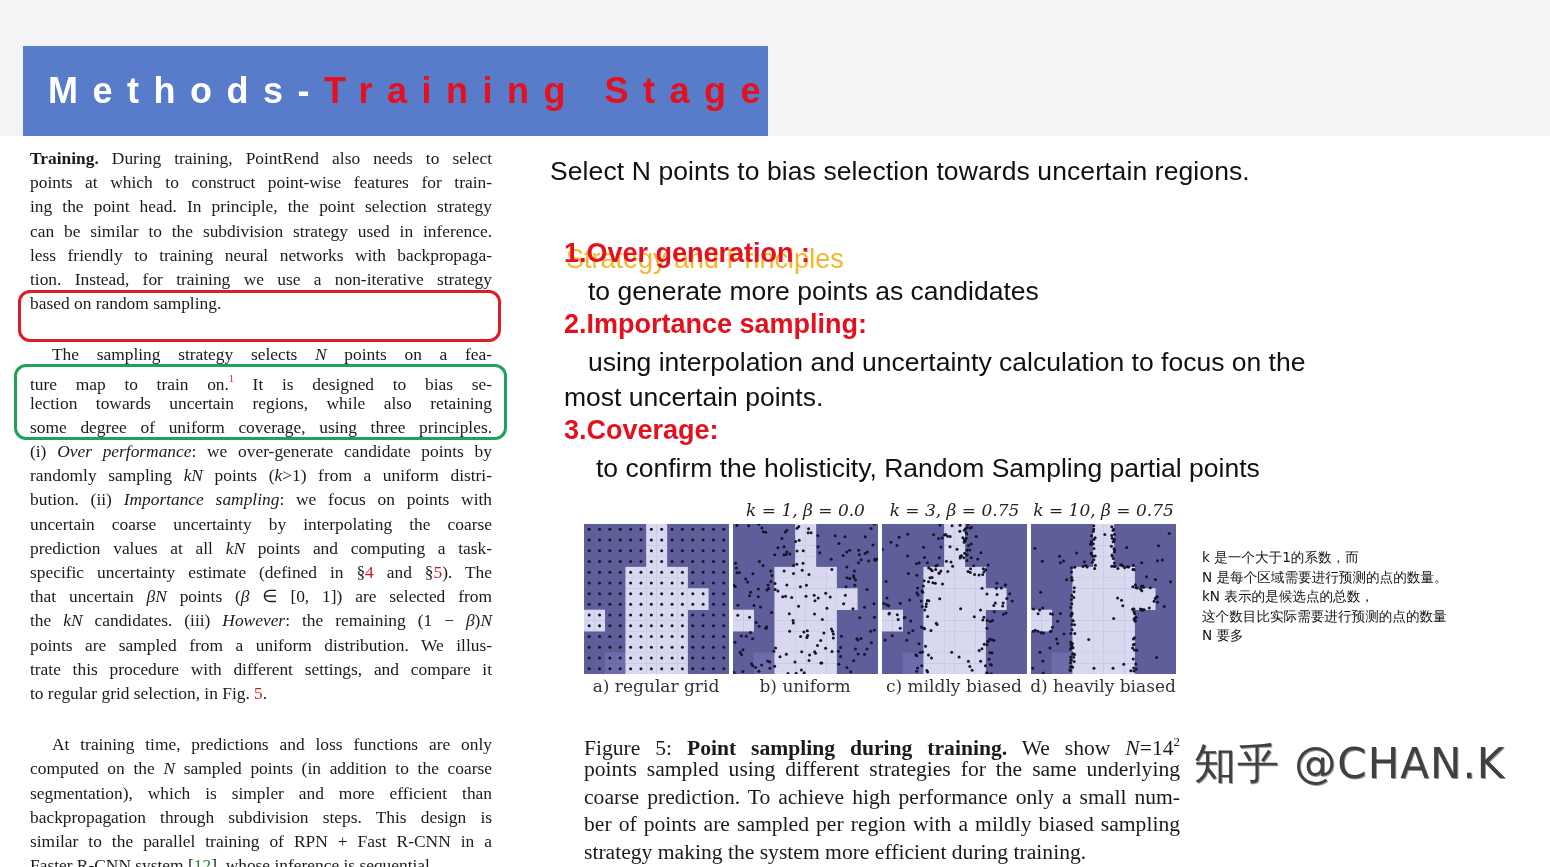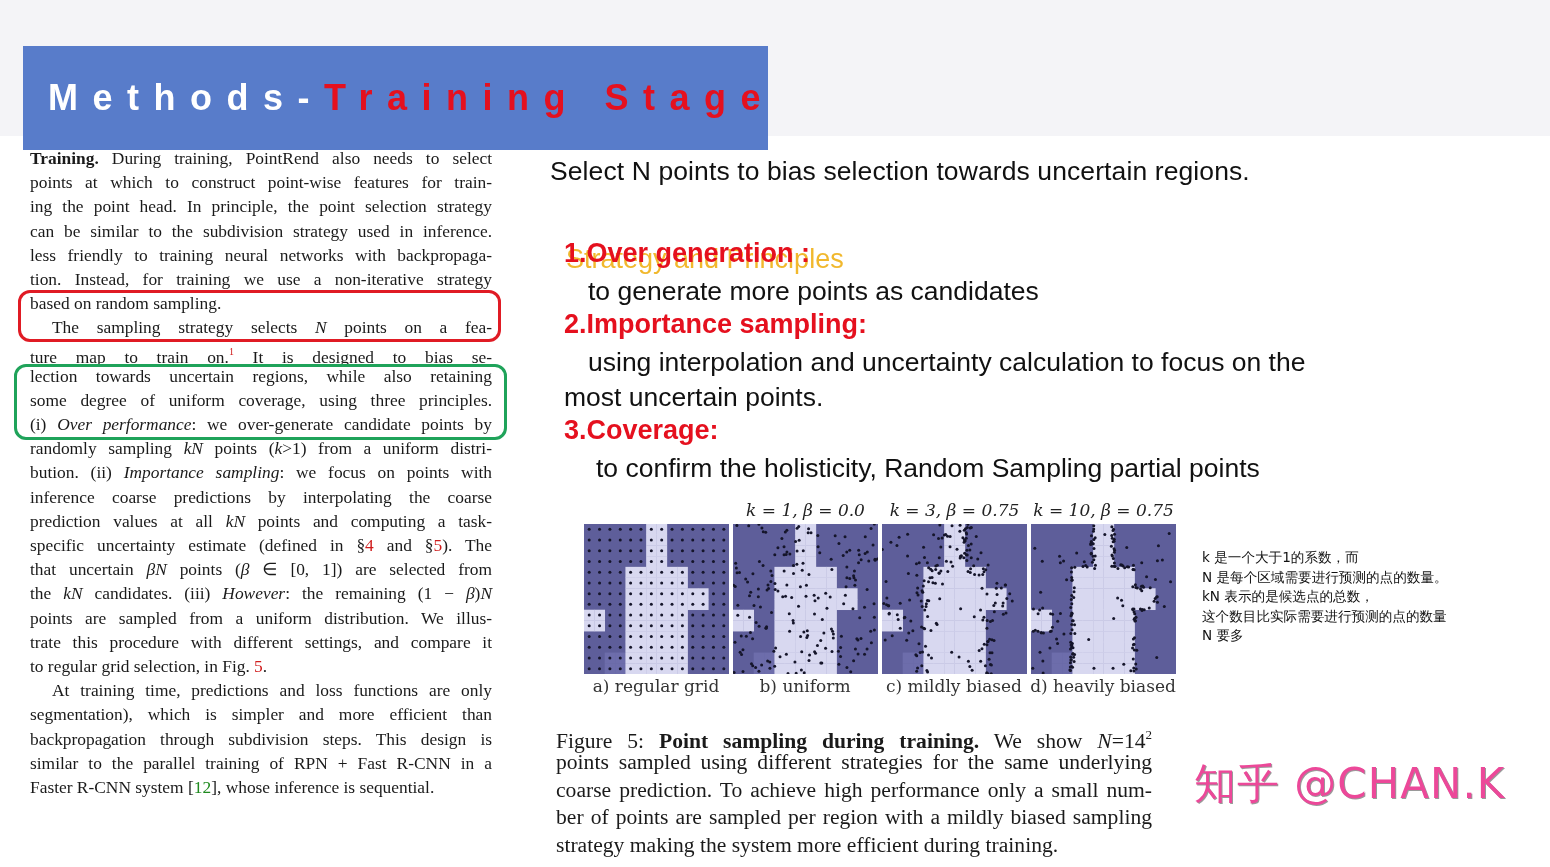--- a/index.html
+++ b/index.html
@@ -2,38 +2,38 @@
 <html><head>
 <meta charset="utf-8">
 <style>
   html, body { margin:0; padding:0; }
   body {
     width:1550px; height:867px; position:relative; overflow:hidden;
     background:#ffffff; font-family:"Liberation Sans", sans-serif;
   }
   .top-band { position:absolute; left:0; top:0; width:1550px; height:136px; background:#f4f4f7; }
   .title-box {
-    position:absolute; left:23px; top:46px; width:745px; height:104px; background:#587cca;
+    position:absolute; left:23px; top:46px; width:745px; height:90px; background:#587cca;
     display:flex; align-items:center;
   }
   .title-text {
     margin-left:25px; font-family:"Liberation Sans", sans-serif; font-weight:bold;
     font-size:36px; letter-spacing:14.5px; white-space:nowrap;
   }
   .title-white { color:#ffffff; }
   .title-red { color:#e5101e; }
 
   
   .paper {
     position:absolute; left:30px; top:146px; width:462px;
     font-family:"Liberation Serif", serif; font-size:17.4px; line-height:24.2px; color:#1a1a1a;
   }
   .line { display:block; text-align:justify; text-align-last:justify; white-space:nowrap; height:24.2px; }
   .line.last { text-align-last:left; }
-  .indent { padding-left:22px; }
+  .indent { padding-left:22px;margin-top:27px; }
   .b { font-weight:bold; }
   .i { font-style:italic; }
   .ref-red { color:#d01c1c; }
   .ref-green { color:#1f8a1f; }
   .sup { font-size:10px; vertical-align:8px; color:#d01c1c; }
 
   .hl-red {
     position:absolute; left:18px; top:290px; width:483px; height:52px;
     border:3px solid #e01b24; border-radius:12px; box-sizing:border-box;
   }
@@ -54,32 +54,32 @@
   .panel { position:absolute; top:24px; width:145px; height:150px; }
   .panel-param {
     position:absolute; top:0; width:145px; text-align:center;
     font-family:"DejaVu Serif", serif; font-size:17px; font-style:italic; color:#222; white-space:nowrap;
   }
   .panel-label {
     position:absolute; top:176px; width:160px; text-align:center; margin-left:-8px;
     font-family:"DejaVu Serif", serif; font-size:17px; color:#333; white-space:nowrap;
   }
   .caption {
-    position:absolute; left:556px; top:722px; width:596px;
-    font-family:"Liberation Serif", serif; font-size:21.6px; line-height:25px; color:#1a1a1a;
+    position:absolute; left:584px; top:722px; width:596px;
+    font-family:"Liberation Serif", serif; font-size:21.6px; line-height:39px; color:#1a1a1a;
   }
   .caption .line { height:27.8px; }
 
   .note {
     position:absolute; left:1202px; top:548px; font-family:"DejaVu Sans", sans-serif;
     font-size:13.6px; line-height:19.6px; color:#111; white-space:nowrap;
   }
   .watermark {
-    position:absolute; left:1194px; top:756px; font-family:"DejaVu Sans", sans-serif;
-    font-size:42px; color:#ec4899; letter-spacing:1px; white-space:nowrap;
+    position:absolute; left:1194px; top:736px; font-family:"DejaVu Sans", sans-serif;
+    font-size:42px; color:#404040; letter-spacing:1px; white-space:nowrap;
     text-shadow: 1px 1px 0 #9a9a9a;
   }
 </style>
 </head>
 <body>
 
 <div class="top-band"></div>
 <div class="title-box">
   <div class="title-text">
     <span class="title-white">Methods-</span><span class="title-red">Training Stage</span>
@@ -94,29 +94,30 @@
     <span class="line"><span>less friendly to training neural networks with backpropaga-</span></span>
     <span class="line"><span>tion.  Instead, for training we use a non-iterative strategy</span></span>
     <span class="line last"><span>based on random sampling.</span></span>
     <span class="line indent"><span>The sampling strategy selects </span><span class="i">N</span><span> points on a fea-</span></span>
     <span class="line"><span>ture map to train on.</span><span class="sup">1</span><span>   It is designed to bias se-</span></span>
     <span class="line"><span>lection towards uncertain regions, while also retaining</span></span>
     <span class="line"><span>some degree of uniform coverage, using three principles.</span></span>
     <span class="line"><span>(i) </span><span class="i">Over performance</span><span>: we over-generate candidate points by</span></span>
     <span class="line"><span>randomly sampling </span><span class="i">kN</span><span> points (</span><span class="i">k</span><span>&gt;1) from a uniform distri-</span></span>
     <span class="line"><span>bution.  (ii) </span><span class="i">Importance sampling</span><span>: we focus on points with</span></span>
-    <span class="line"><span>inference coarse predictions by interpolating the coarse</span></span>
+    <span class="line"><span>uncertain coarse uncertainty by interpolating the coarse</span></span>
     <span class="line"><span>prediction values at all </span><span class="i">kN</span><span> points and computing a task-</span></span>
     <span class="line"><span>specific uncertainty estimate (defined in §</span><span class="ref-red">4</span><span> and §</span><span class="ref-red">5</span><span>).  The</span></span>
     <span class="line"><span>that uncertain </span><span class="i">βN</span><span> points (</span><span class="i">β</span><span> ∈ [0, 1]) are selected from</span></span>
     <span class="line"><span>the </span><span class="i">kN</span><span> candidates. (iii) </span><span class="i">However</span><span>: the remaining (1 − </span><span class="i">β</span><span>)</span><span class="i">N</span></span>
     <span class="line"><span>points are sampled from a uniform distribution.  We illus-</span></span>
     <span class="line"><span>trate this procedure with different settings, and compare it</span></span>
     <span class="line last"><span>to regular grid selection, in Fig. </span><span class="ref-red">5</span><span>.</span></span>
     <span class="line indent"><span>At training time, predictions and loss functions are only</span></span>
+    <span class="line"><span>computed on the </span><span class="i">N</span><span> sampled points (in addition to the coarse</span></span>
     <span class="line"><span>segmentation), which is simpler and more efficient than</span></span>
     <span class="line"><span>backpropagation through subdivision steps.  This design is</span></span>
     <span class="line"><span>similar to the parallel training of RPN + Fast R-CNN in a</span></span>
     <span class="line last"><span>Faster R-CNN system [</span><span class="ref-green">12</span><span>], whose inference is sequential.</span></span>
   </div>
 <div class="hl-red"></div>
 <div class="hl-green"></div>
 
 <div class="slide-text">
   <div class="subtitle">Select N points to bias selection towards uncertain regions.</div>

